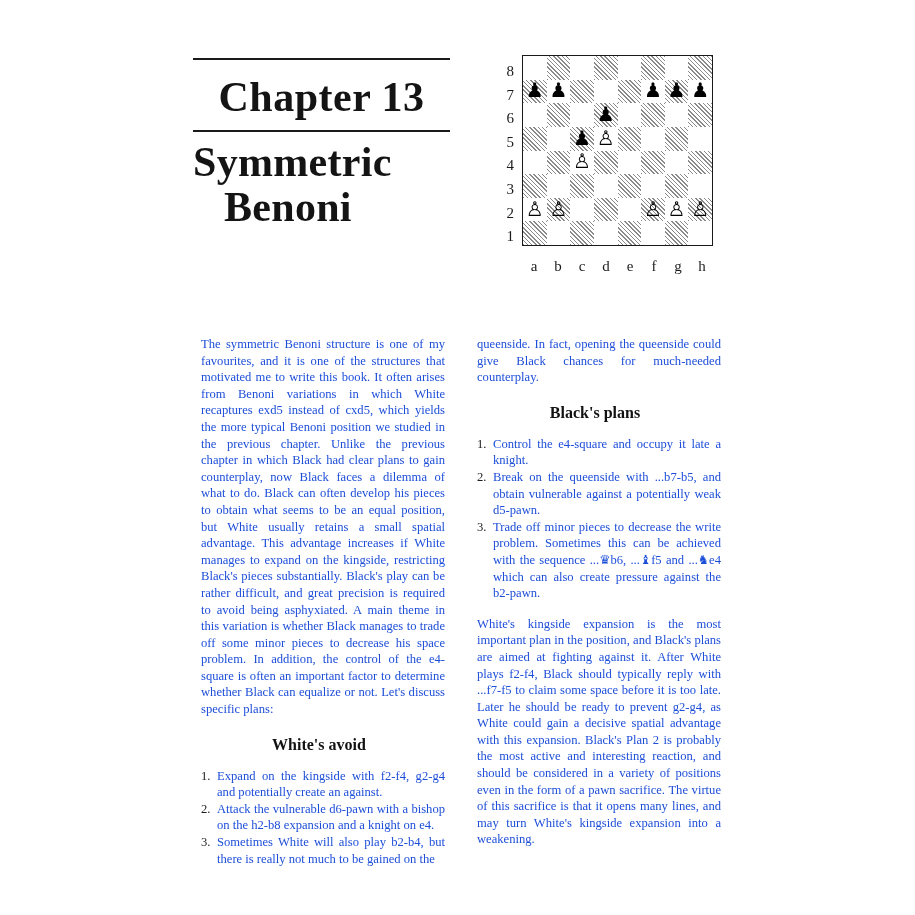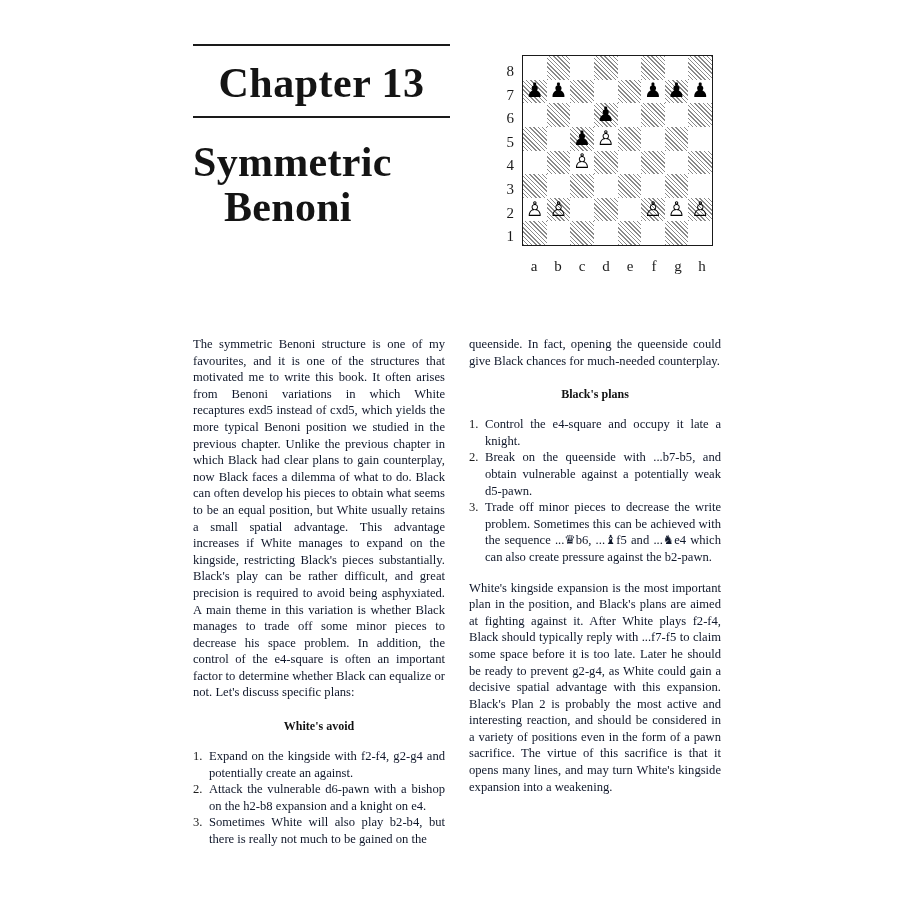--- a/index.html
+++ b/index.html
@@ -20,21 +20,21 @@
     position: absolute;
     left: 0; top: 0;
     width: 915px;
     height: 915px;
   }
 
   
   .chapter-block {
     position: absolute;
     left: 193px;
-    top: 44px;
+    top: 58px;
     width: 257px;
   }
   .rule {
     width: 100%;
     height: 2px;
     background: #1a1a1a;
     margin: 0;
   }
   .chapter-number {
     font-family: "Liberation Serif", "DejaVu Serif", serif;
@@ -45,21 +45,21 @@
     text-align: center;
     padding: 16px 0 12px 0;
     color: #141414;
   }
   .chapter-title {
     font-family: "Liberation Serif", "DejaVu Serif", serif;
     font-weight: bold;
     font-size: 42px;
     line-height: 1.08;
     letter-spacing: 0.3px;
-    padding-top: 22px;
+    padding-top: 8px;
     color: #141414;
   }
   .chapter-title .line2 { display: block; margin-left: 31px; }
 
   
   .diagram {
     position: absolute;
     left: 498px;
     top: 55px;
     width: 225px;
@@ -148,30 +148,30 @@
     justify-content: space-between;
   }
   .col {
     width: 252px;
   }
   .col p, .col li {
     font-family: "Liberation Serif", "DejaVu Serif", serif;
     font-size: 12.6px;
     line-height: 16.6px;
     text-align: justify;
-    margin: 0 0 0 0;
-    color: #0f172a;
+    margin: 0 0 0 8px;
+    color: #1d4ed8;
     hyphens: none;
   }
   .col p { text-align: justify; }
   .col p.last { text-align: justify; }
   .subhead {
     font-family: "Liberation Serif", "DejaVu Serif", serif;
     font-weight: bold;
-    font-size: 12px;
+    font-size: 16px;
     text-align: center;
     margin: 18px 0 14px 0;
     color: #121212;
   }
   ol.plans {
     margin: 0;
     padding: 0 0 0 0;
     list-style: none;
     counter-reset: planitem;
   }

